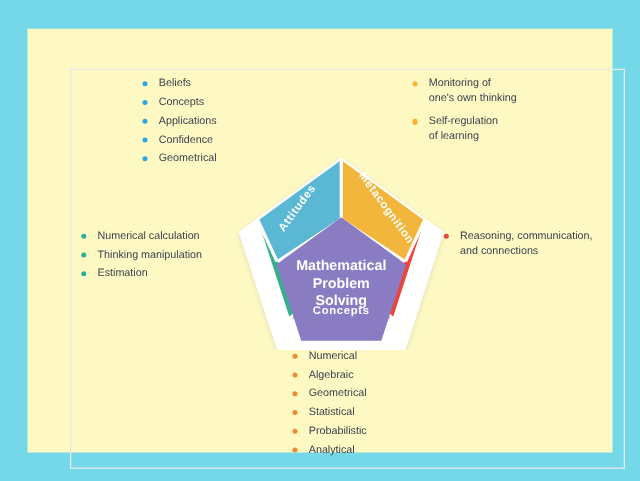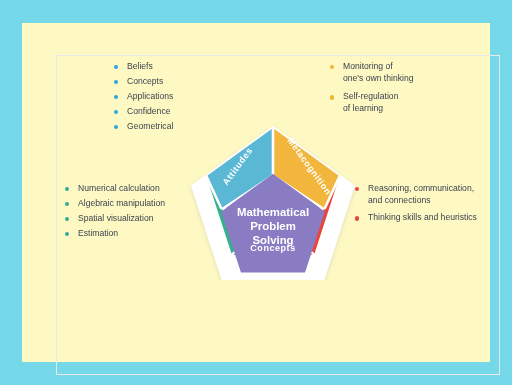--- a/index.html
+++ b/index.html
@@ -113,31 +113,37 @@
 
     <ul class="bullet-list list-metacognition" style="--dot: #f5b335;">
       <li class="bullet-item">Monitoring of
 one's own thinking</li>
       <li class="bullet-item">Self-regulation
 of learning</li>
     </ul>
 
     <ul class="bullet-list list-skills" style="--dot: #2fae9a;">
       <li class="bullet-item">Numerical calculation</li>
-      <li class="bullet-item">Algebraic manipulation</li>
-      <li class="bullet-item">Spatial visualization</li>
+      <li class="bullet-item">Thinking manipulation</li>
       <li class="bullet-item">Estimation</li>
     </ul>
 
     <ul class="bullet-list list-processes" style="--dot: #e8453c;">
       <li class="bullet-item">Reasoning, communication,
 and connections</li>
-      <li class="bullet-item">Thinking skills and heuristics</li>
     </ul>
 
+    <ul class="bullet-list list-concepts" style="--dot: #ee8a33;">
+      <li class="bullet-item">Numerical</li>
+      <li class="bullet-item">Algebraic</li>
+      <li class="bullet-item">Geometrical</li>
+      <li class="bullet-item">Statistical</li>
+      <li class="bullet-item">Probabilistic</li>
+      <li class="bullet-item">Analytical</li>
+    </ul>
 
     <div class="framework">
       <svg width="176" height="160" viewBox="0 0 176 160" xmlns="http://www.w3.org/2000/svg">
         <defs>
           <filter id="soft" x="-30%" y="-30%" width="160%" height="160%">
             <feDropShadow dx="0" dy="1.4" stdDeviation="2.2" flood-color="#9aa2ad" flood-opacity="0.33"></feDropShadow>
           </filter>
         </defs>
 
         <polygon points="88,6 170,65.6 138.7,162 37.3,162 5.9,65.6" fill="#ffffff" filter="url(#soft)"></polygon>

